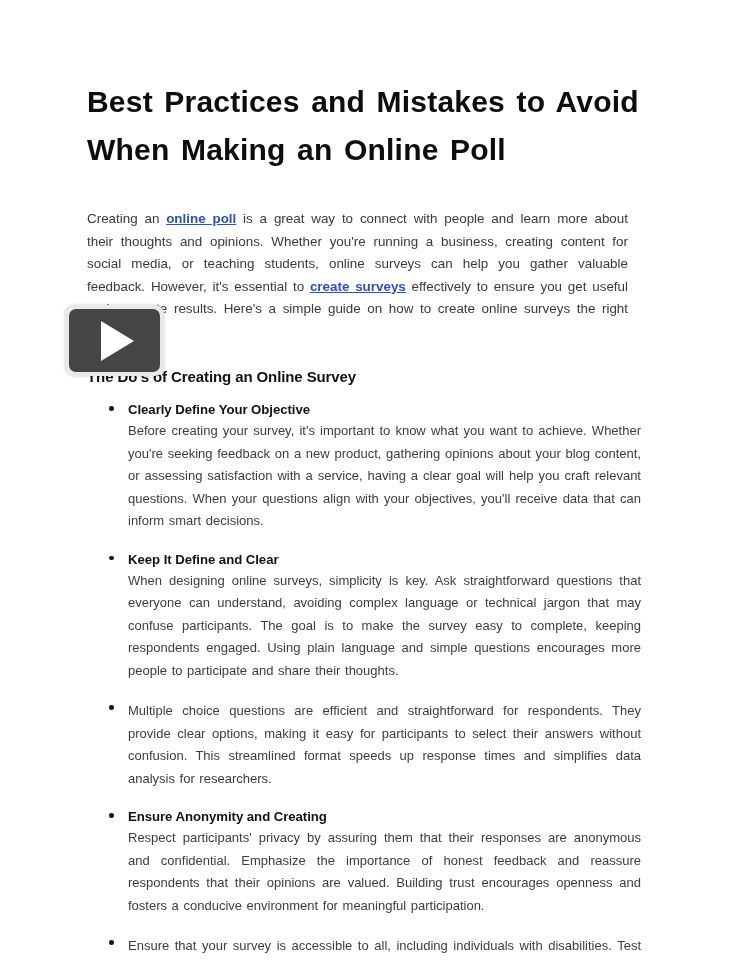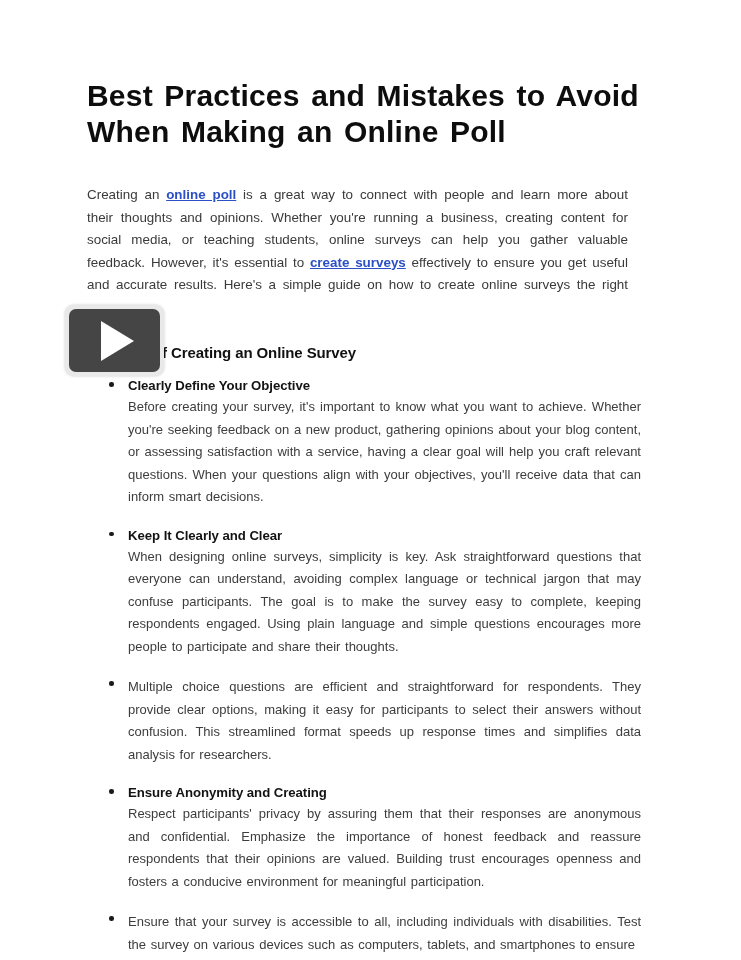--- a/index.html
+++ b/index.html
@@ -29,21 +29,21 @@
     position: absolute;
     left: 87px;
     top: 78px;
     width: 554px;
   }
 
   
   .doc-title {
     font-size: 30px;
     font-weight: bold;
-    line-height: 36px;
+    line-height: 48px;
     letter-spacing: 0.2px;
     color: #0d0d0d;
     margin: 0 0 0 0;
     word-spacing: 3px;
   }
 
   
   .intro {
     margin: 34px 13px 0 0;
     font-size: 13.4px;
@@ -156,21 +156,21 @@
     <ul class="bullet-list">
 
       <li class="bullet-item">
         <span class="bullet-marker"></span>
         <span class="bullet-title">Clearly Define Your Objective</span>
         <span class="bullet-body">Before creating your survey, it's important to know what you want to achieve. Whether you're seeking feedback on a new product, gathering opinions about your blog content, or assessing satisfaction with a service, having a clear goal will help you craft relevant questions. When your questions align with your objectives, you'll receive data that can inform smart decisions.</span>
       </li>
 
       <li class="bullet-item">
         <span class="bullet-marker"></span>
-        <span class="bullet-title">Keep It Clearly and Clear</span>
+        <span class="bullet-title">Keep It Define and Clear</span>
         <span class="bullet-body">When designing online surveys, simplicity is key. Ask straightforward questions that everyone can understand, avoiding complex language or technical jargon that may confuse participants. The goal is to make the survey easy to complete, keeping respondents engaged. Using plain language and simple questions encourages more people to participate and share their thoughts.</span>
       </li>
 
       <li class="bullet-item">
         <span class="bullet-marker"></span>
         <span class="bullet-body">Multiple choice questions are efficient and straightforward for respondents. They provide clear options, making it easy for participants to select their answers without confusion. This streamlined format speeds up response times and simplifies data analysis for researchers.</span>
       </li>
 
       <li class="bullet-item">
         <span class="bullet-marker"></span>

